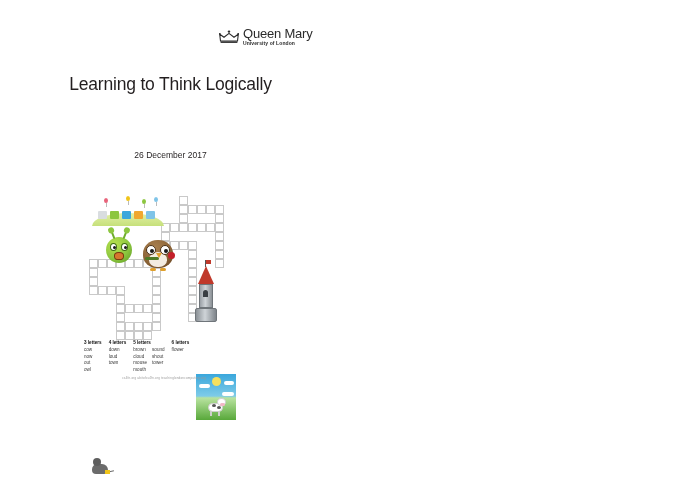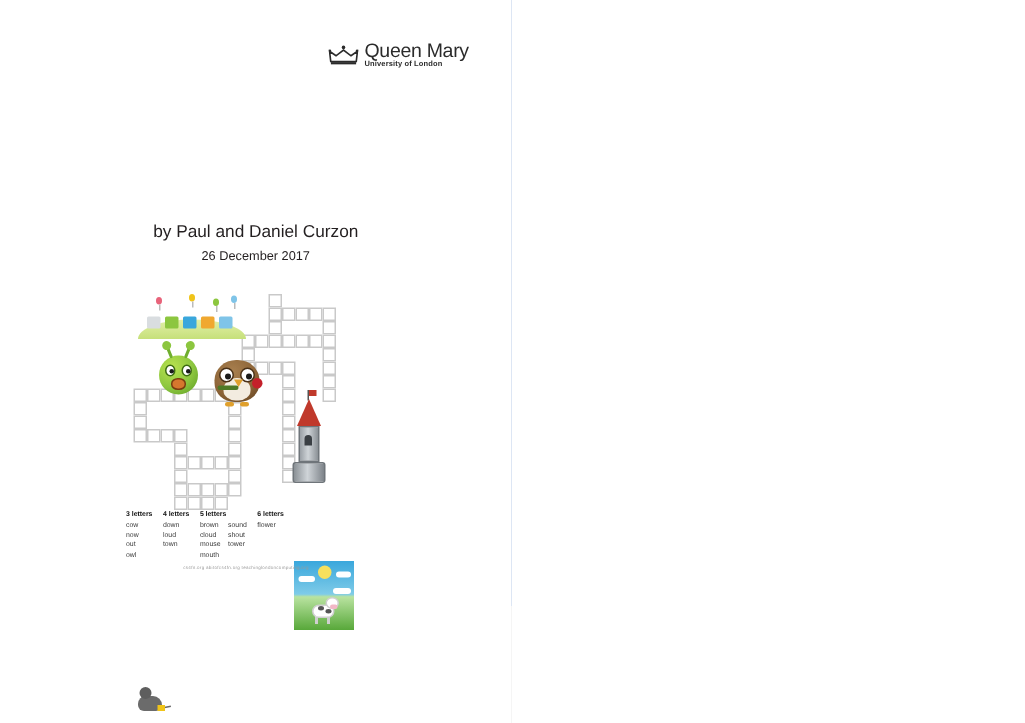--- a/index.html
+++ b/index.html
@@ -302,25 +302,25 @@
         <circle cx="19.1" cy="3.9" r="0.9" fill="#2b2b2b"></circle>
       </svg>
       <div class="qm-words">
         <div class="qm-name">Queen Mary</div>
         <div class="qm-sub">University of London</div>
       </div>
     </div>
 
     <div id="title-block">
       <div id="doc-title">
+        <div>Learning to Think Logically</div>
       </div>
     </div>
 
     <div id="byline-block">
-      <div id="authors">by Paul and Daniel Curzon</div>
       <div id="doc-date">26 December 2017</div>
     </div>
 
     <div id="puzzle-figure">
 
       <div id="grid-layer">
 
         <div class="cell" style="left:95px;  top:0px;"></div>
         <div class="cell" style="left:95px;  top:9px;"></div>
         <div class="cell" style="left:104px; top:9px;"></div>

